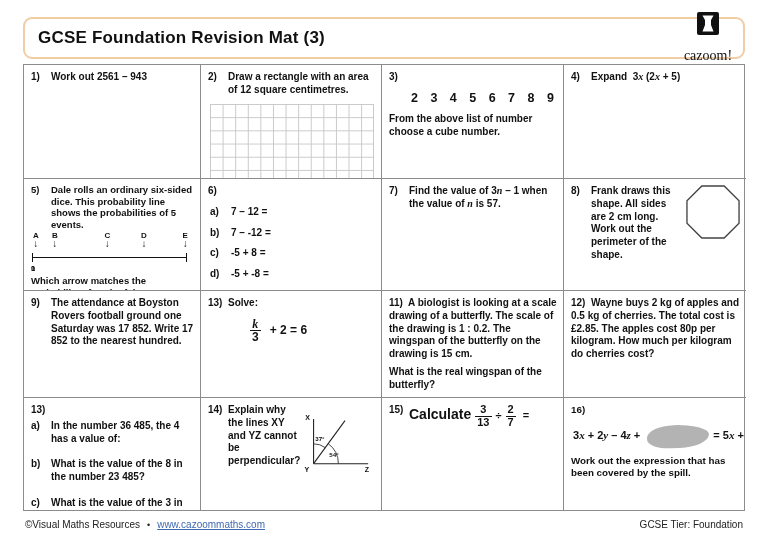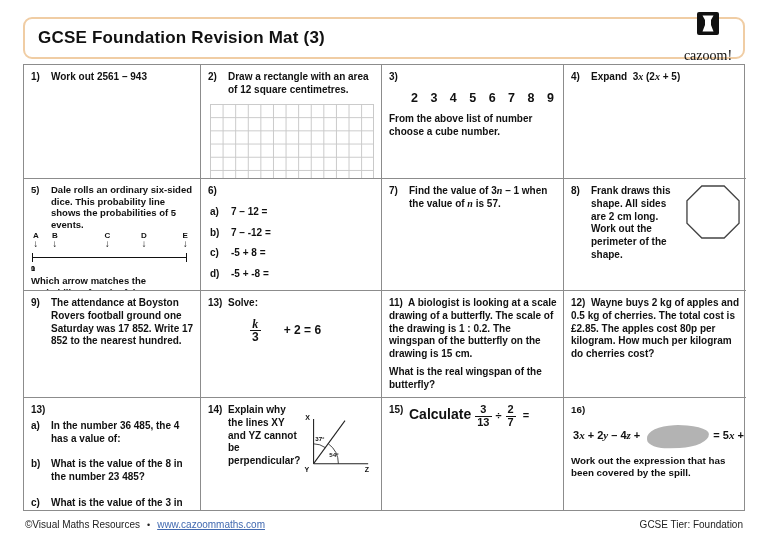--- a/index.html
+++ b/index.html
@@ -51,21 +51,21 @@
 
   
   .q8wrap { display:flex; gap:3px; }
   .q8wrap .txt { flex:1; }
 
   
   .frac { display:inline-block; vertical-align:middle; text-align:center; line-height:1.05; }
   .frac .fnum { display:block; padding:0 2px; border-bottom:1.4px solid #111; }
   .frac .fden { display:block; padding:0 2px; }
   .eq10 { margin:8px 0 0 42px; font-size:12px; }
-  .eq10 .rest { margin-left:23px; vertical-align:middle; }
+  .eq10 .rest { margin-left:9px; vertical-align:middle; }
   .eq15 { font-size:11px; }
   .eq15 .frac { margin:0 4px; }
 
   
   .p2gap { margin-top:5px; }
 
   
   .q13item { display:flex; gap:7px; margin-top:3px; }
   .q13item.spaced { margin-top:13px; }
   .q13item .lab { min-width:13px; }

